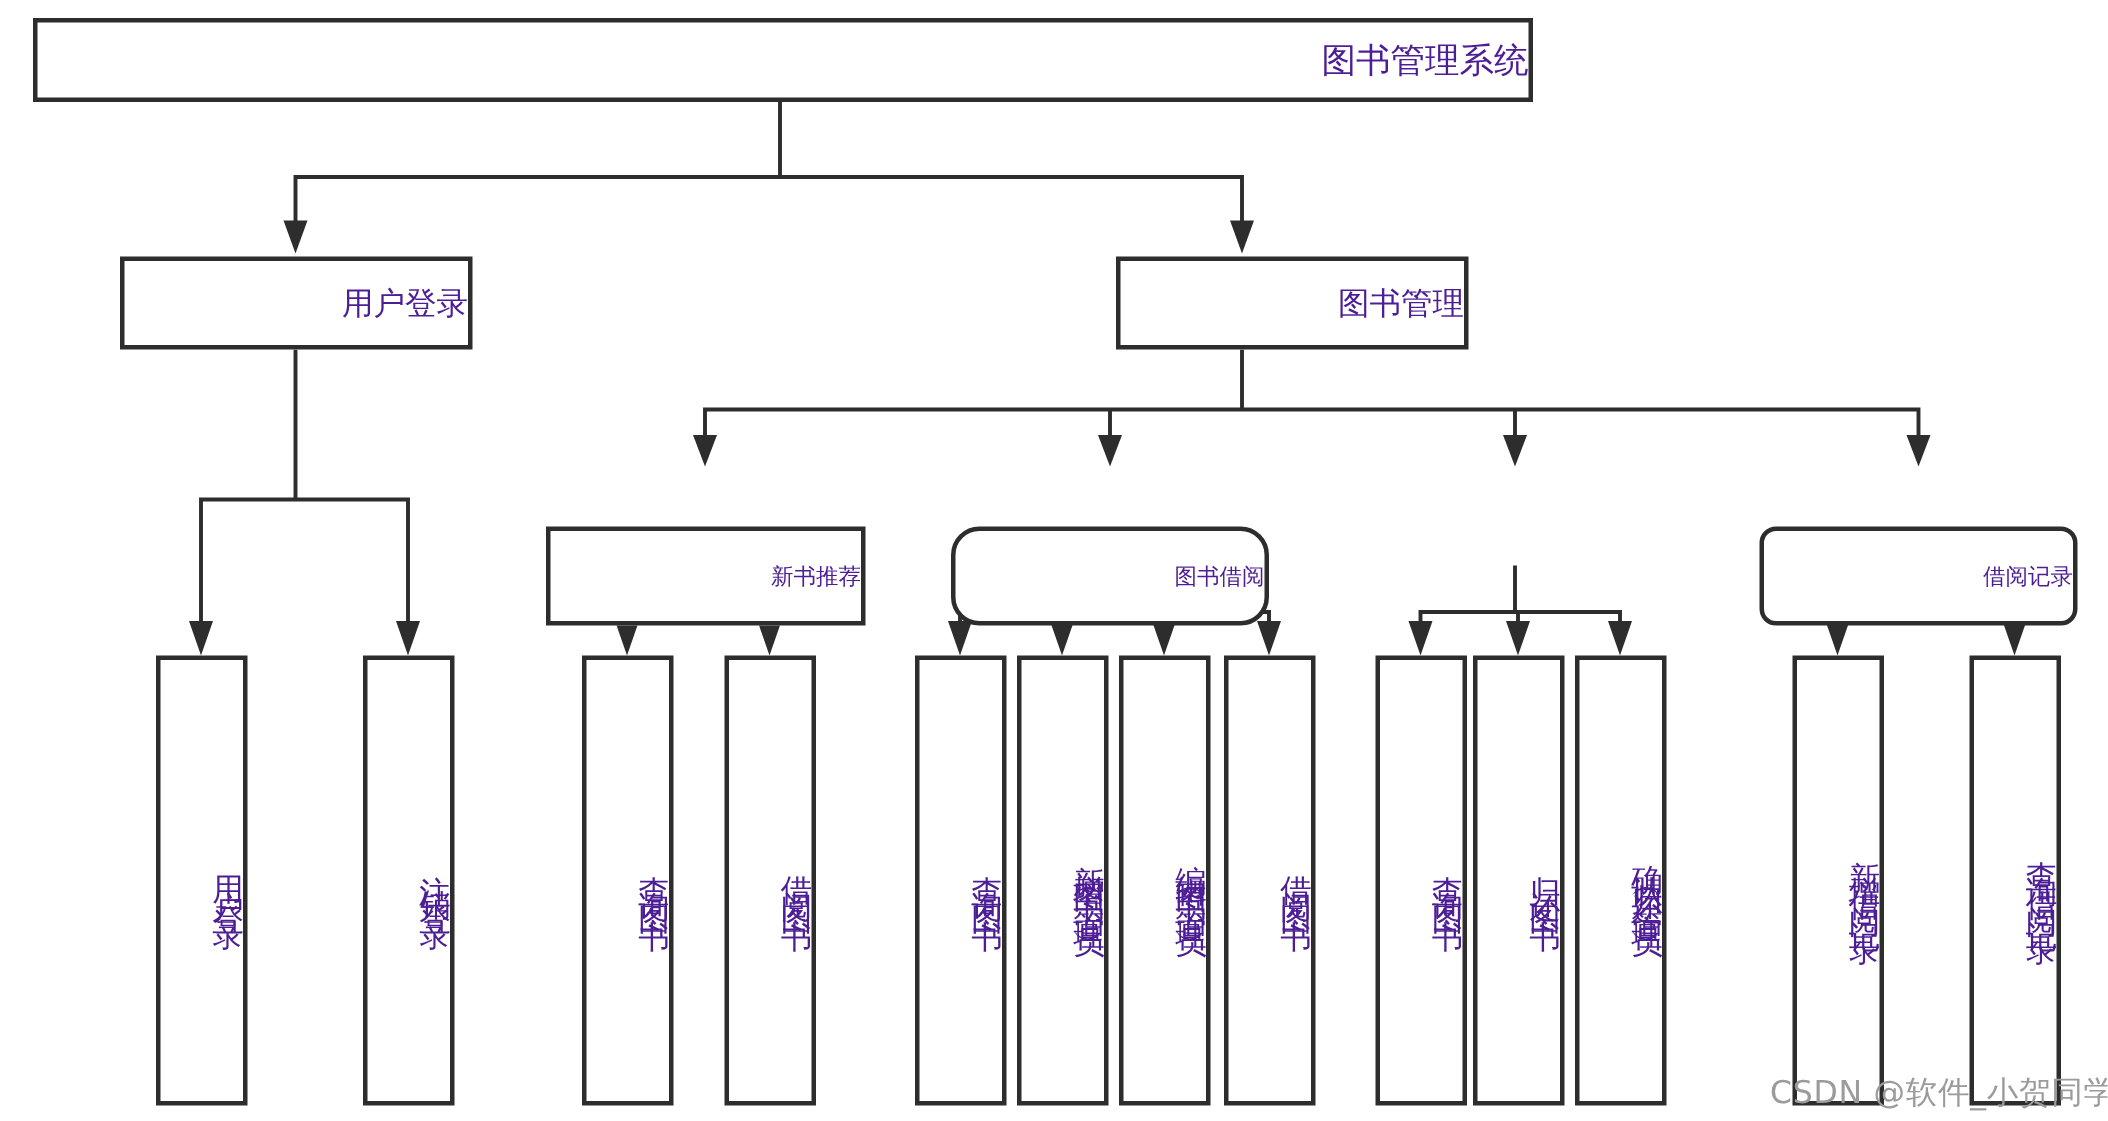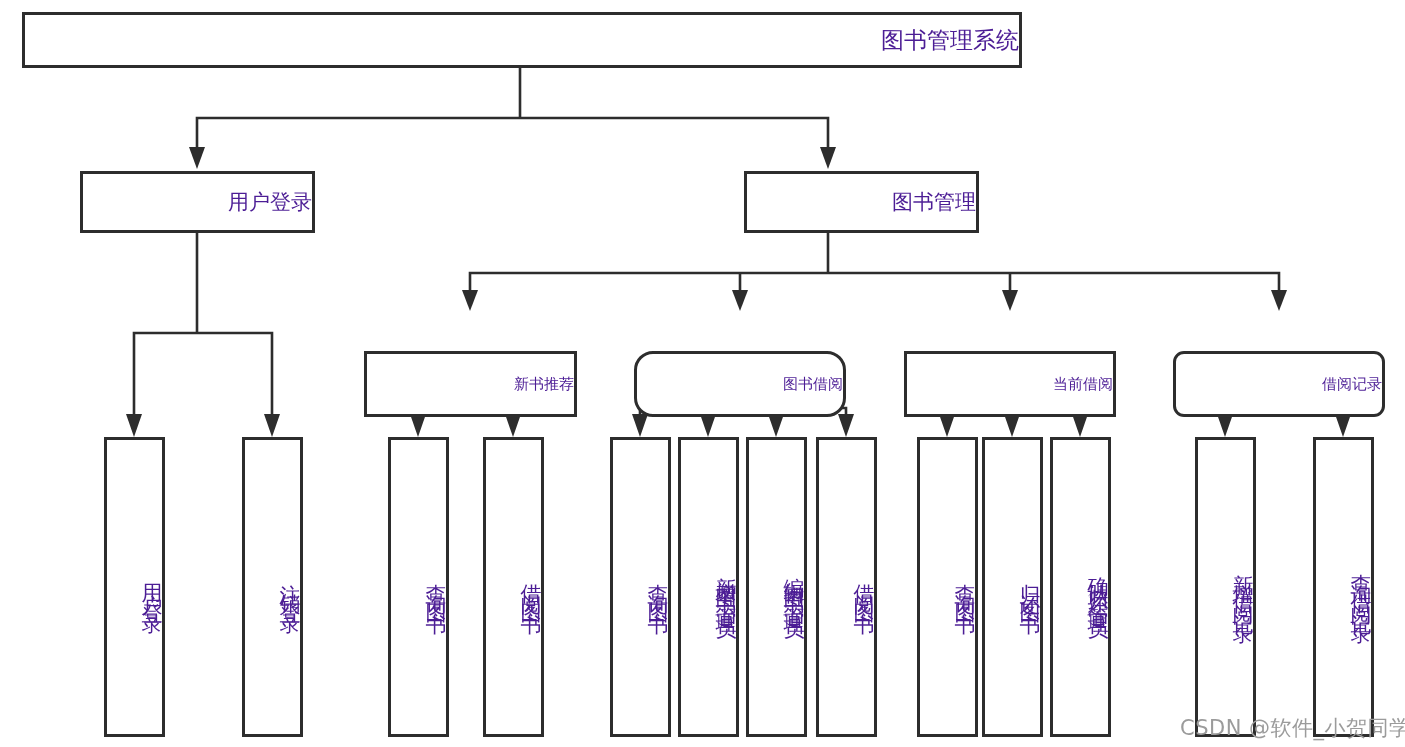--- a/index.html
+++ b/index.html
@@ -96,23 +96,20 @@
   <div class="node node-l2" style="left:744px;">
     <span>图书管理</span>
   </div>
 
   <div class="node node-l3" style="left:364px;width:213px;">
     <span>新书推荐</span>
   </div>
   <div class="node node-l3" style="left:634px;width:212px;border-radius:19px;">
     <span>图书借阅</span>
   </div>
-  <div class="node node-l3" style="left:904px;width:212px;">
-    <span>当前借阅</span>
-  </div>
   <div class="node node-l3" style="left:1173px;width:212px;border-radius:11px;">
     <span>借阅记录</span>
   </div>
 
   <div class="node leaf" style="left:104px;">
     <span class="vtext">用户登录</span>
   </div>
   <div class="node leaf" style="left:242px;">
     <span class="vtext">注销登录</span>
   </div>

